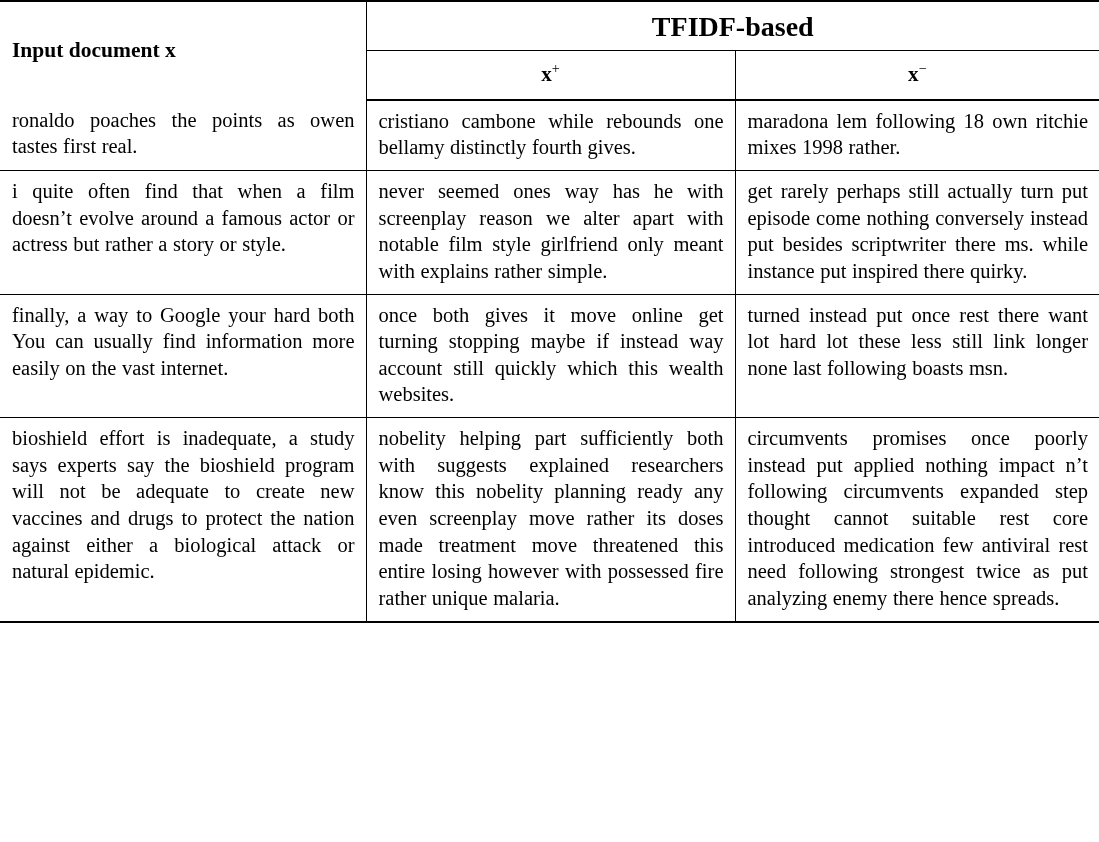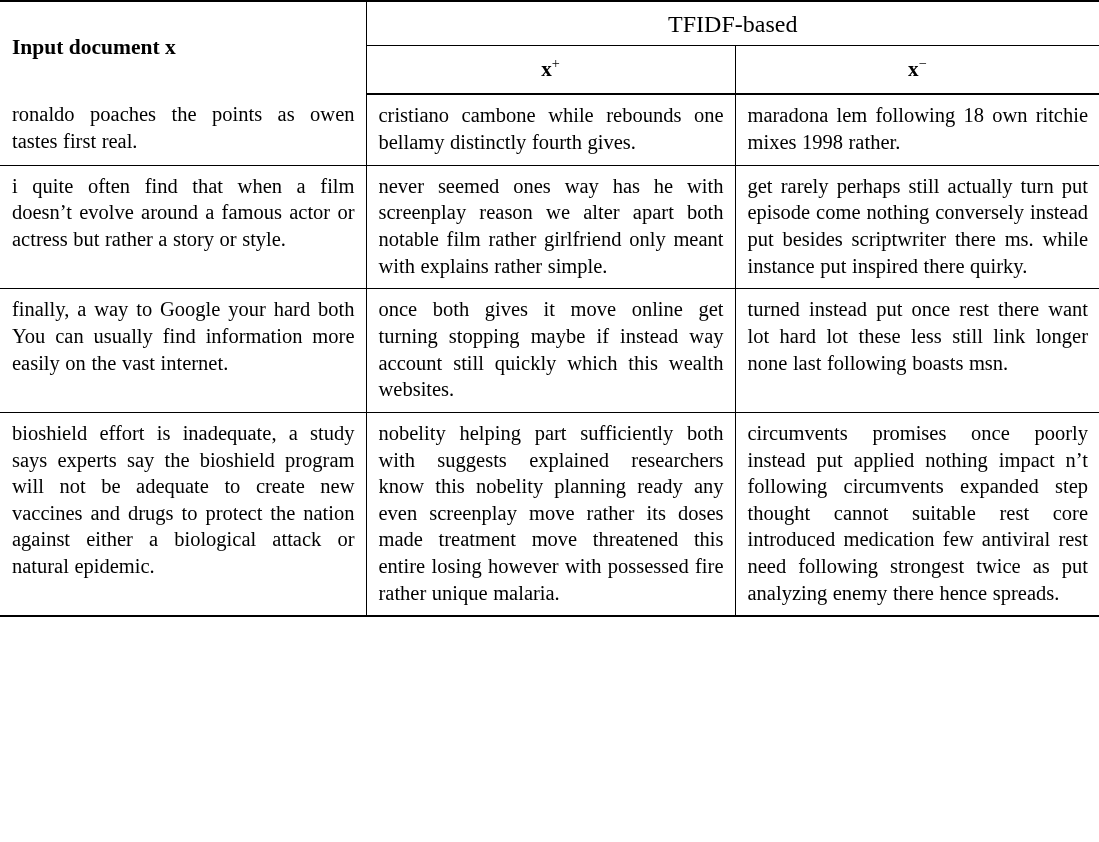--- a/index.html
+++ b/index.html
@@ -59,22 +59,22 @@
   th.col-head-main {
     text-align: left;
     vertical-align: middle;
     font-weight: bold;
     font-size: 21.5px;
     padding: 6px 10px 6px 12px;
   }
   th.span-head {
     text-align: center;
     vertical-align: middle;
-    font-weight: normal;
-    font-size: 24px;
+    font-weight: bold;
+    font-size: 28px;
     padding: 7px 8px 5px 8px;
   }
   th.sub-head {
     text-align: center;
     vertical-align: middle;
     font-weight: normal;
     font-size: 21px;
     padding: 8px 8px 10px 8px;
   }
   .mathvar {
@@ -140,21 +140,21 @@
         </td>
         <td class="cell">
           <p>maradona lem following 18 own ritchie mixes 1998 rather.</p>
         </td>
       </tr>
       <tr class="body-row">
         <td class="cell vline-right">
           <p>i quite often find that when a film doesn’t evolve around a famous actor or actress but rather a story or style.</p>
         </td>
         <td class="cell vline-right">
-          <p>never seemed ones way has he with screenplay reason we alter apart both notable film rather girlfriend only meant with explains rather simple.</p>
+          <p>never seemed ones way has he with screenplay reason we alter apart with notable film style girlfriend only meant with explains rather simple.</p>
         </td>
         <td class="cell">
           <p>get rarely perhaps still actually turn put episode come nothing conversely instead put besides scriptwriter there ms. while instance put inspired there quirky.</p>
         </td>
       </tr>
       <tr class="body-row">
         <td class="cell vline-right">
           <p>finally, a way to Google your hard both You can usually find information more easily on the vast internet.</p>
         </td>
         <td class="cell vline-right">

